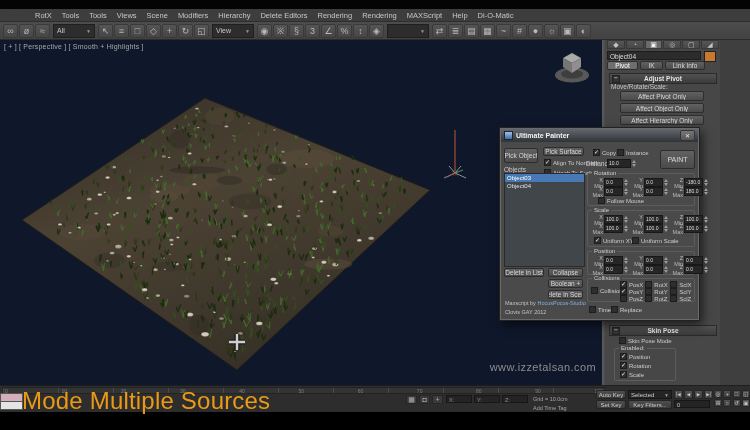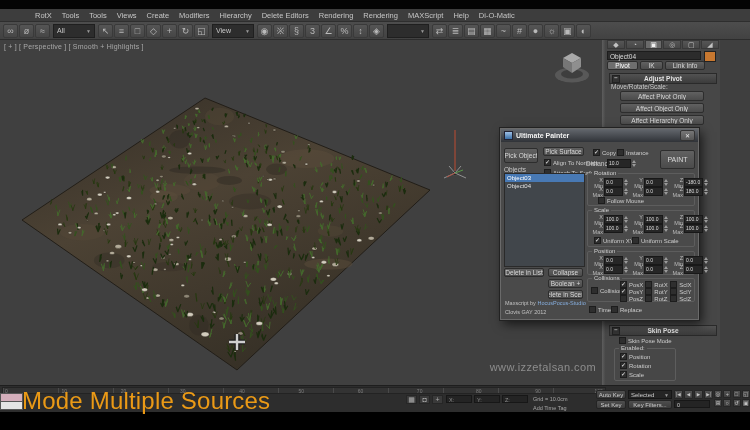--- a/index.html
+++ b/index.html
@@ -8,21 +8,21 @@
   
   .topband{left:0;top:0;width:750px;height:9px;background:#040404;}
   .menubar{left:0;top:9px;width:750px;height:13px;background:#3d3d3d;border-bottom:1px solid #2e2e2e;display:flex;align-items:center;padding-left:30px;box-sizing:border-box;}
   .mitem{font-size:7.5px;color:#c6c6c6;padding:0 5px;white-space:nowrap;}
   .logo{left:3px;top:10px;width:20px;height:12px;border-radius:50%;background:radial-gradient(circle at 35% 35%,#d8e2ec,#6f8cab 55%,#2b3c52);box-shadow:0 0 2px #111;}
   .toolbar{left:0;top:22px;width:750px;height:18px;background:linear-gradient(#4d4d4d,#424242);border-bottom:1px solid #2c2c2c;display:flex;align-items:center;padding-left:3px;box-sizing:border-box;gap:1px;}
   .ticon{width:15px;height:14px;display:inline-flex;align-items:center;justify-content:center;font-size:9px;color:#b9b9b9;background:linear-gradient(#555,#464646);border:1px solid #3a3a3a;border-radius:2px;box-sizing:border-box;}
   .tdrop{height:12px;min-width:34px;background:#2d2d2d;border:1px solid #1f1f1f;color:#c8c8c8;font-size:7px;display:inline-flex;align-items:center;justify-content:space-between;padding:0 3px;margin:0 2px;}
   .darr{font-size:5px;color:#999;margin-left:3px;}
   
-  .viewport{left:0;top:40px;width:602px;height:345px;background:#404040;overflow:hidden;text-align:right;}
+  .viewport{left:0;top:40px;width:602px;height:345px;background:#0f172a;overflow:hidden;text-align:right;}
   .vplabel{left:4px;top:3px;font-size:7px;color:#a8a8a8;letter-spacing:.2px;}
   .watermark{right:6px;bottom:12px;font-size:11px;color:#8d8d8d;letter-spacing:.4px;}
   
   .rightpanel{left:602px;top:40px;width:148px;height:345px;background:#3f3f3f;}
   .panelcol{position:absolute;left:4px;top:0;width:114px;height:345px;background:#474747;}
   .pscroll{position:absolute;left:0;top:0;width:4px;height:345px;background:linear-gradient(90deg,#5e5e5e,#444);}
   .ptabs{position:absolute;left:1px;top:0;width:112px;height:10px;display:flex;gap:1px;}
   .ptab{flex:1;height:9px;display:inline-flex;align-items:center;justify-content:center;font-size:7px;color:#c2c2c2;background:linear-gradient(#565656,#474747);border:1px solid #383838;box-sizing:border-box;}
   .ptab.on{background:#6a6a6a;color:#f0f0f0;}
   .namefield{position:absolute;left:1px;top:11px;width:94px;height:9px;background:#2c2c2c;border:1px solid #1d1d1d;color:#ddd;font-size:6.5px;line-height:9px;padding:0 2px;box-sizing:border-box;}
@@ -84,21 +84,21 @@
 <body>
 
 <div class="abs topband"></div>
 
 <div class="abs logo"></div>
 <div class="abs menubar">
     <span class="mitem">RotX</span>
     <span class="mitem">Tools</span>
     <span class="mitem">Tools</span>
     <span class="mitem">Views</span>
-    <span class="mitem">Create</span>
+    <span class="mitem">Scene</span>
     <span class="mitem">Modifiers</span>
     <span class="mitem">Hierarchy</span>
     <span class="mitem">Delete Editors</span>
     <span class="mitem">Rendering</span>
     <span class="mitem">Rendering</span>
     <span class="mitem">MAXScript</span>
     <span class="mitem">Help</span>
     <span class="mitem">Di-O-Matic</span>
   </div>
 

